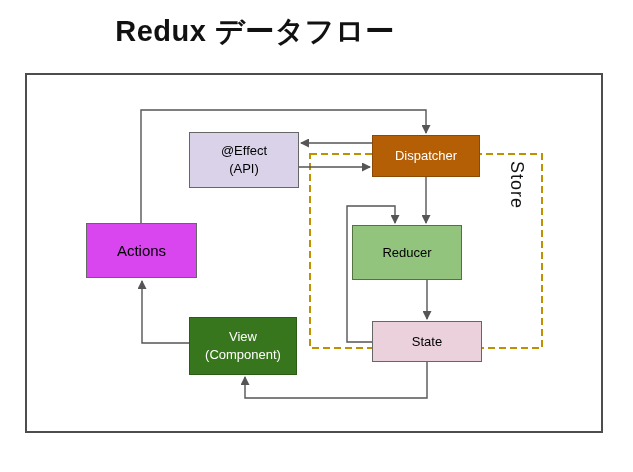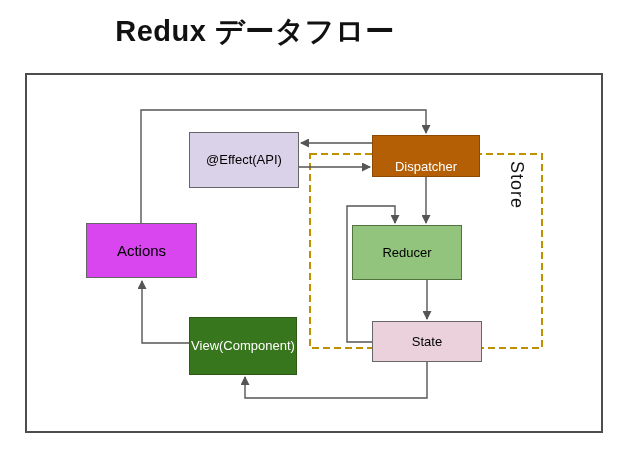--- a/index.html
+++ b/index.html
@@ -39,36 +39,36 @@
     position: absolute;
     left: 0;
     top: 0;
     width: 633px;
     height: 472px;
     pointer-events: none;
   }
   .node {
     position: absolute;
     display: flex;
-    flex-direction: row;
+    flex-direction: column;
     align-items: center;
     justify-content: center;
     text-align: center;
     font-size: 13px;
     line-height: 18px;
     color: #000000;
     box-sizing: border-box;
   }
   .node-effect {
     left: 189px; top: 132px; width: 110px; height: 56px;
     background: #d9d2e9; border: 1px solid #666666;
   }
   .node-dispatcher {
     left: 372px; top: 135px; width: 108px; height: 42px;
-    background: #b45f06; border: 1px solid #8a4a05; color: #ffffff; align-items: flex-end;
+    background: #b45f06; border: 1px solid #8a4a05; color: #ffffff;
   }
   .node-actions {
     left: 86px; top: 223px; width: 111px; height: 55px;
     background: #d946ef; border: 1px solid #666666; font-size: 15px;
   }
   .node-reducer {
     left: 352px; top: 225px; width: 110px; height: 55px;
     background: #93c47d; border: 1px solid #52733f;
   }
   .node-view {

